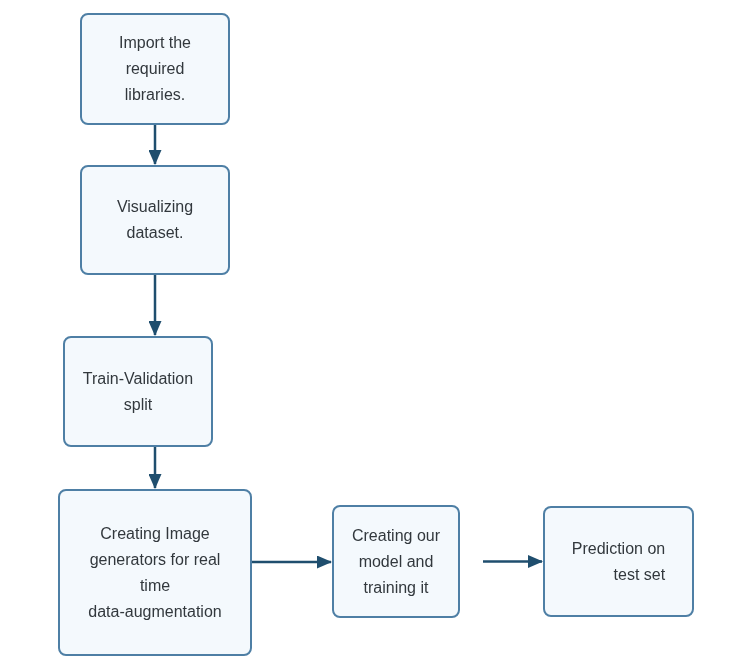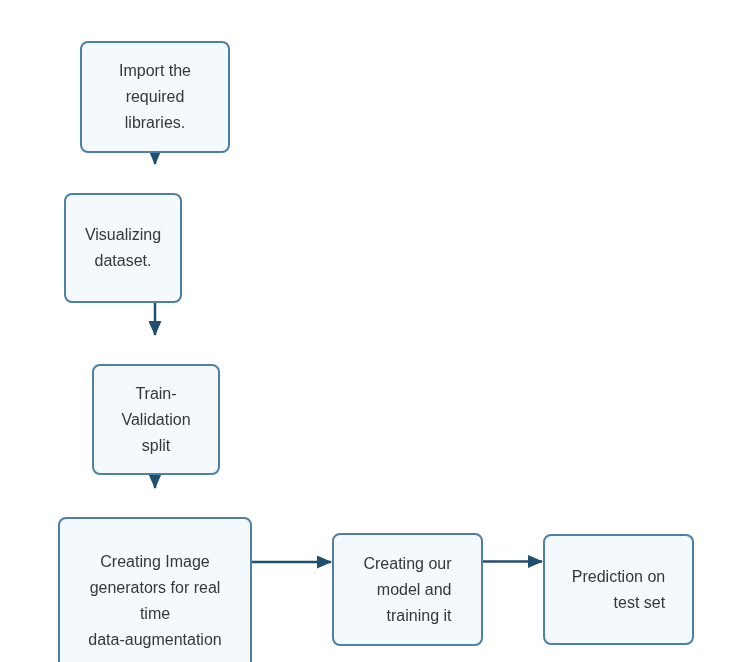--- a/index.html
+++ b/index.html
@@ -35,28 +35,27 @@
     border: 2.5px solid var(--box-border);
     border-radius: 8px;
     display: flex;
     align-items: center;
     justify-content: center;
     text-align: center;
     color: var(--text);
     font-size: 16px;
     line-height: 26px;
     padding: 4px 8px;
-    margin-top: 28px;
   }
   .flow-node .label { white-space: pre-line; }
   .node-import    { left: 80px;  top: 13px;  width: 150px; height: 112px; }
-  .node-visualize { left: 64px;  top: 165px; width: 118px; height: 110px; }
-  .node-split     { left: 92px;  top: 336px; width: 128px; height: 111px; }
+  .node-visualize { left: 80px;  top: 165px; width: 150px; height: 110px; }
+  .node-split     { left: 63px;  top: 336px; width: 150px; height: 111px; }
   .node-augment   { left: 58px;  top: 489px; width: 194px; height: 167px; }
-  .node-model     { left: 332px; top: 505px; width: 151px; height: 113px; text-align: right; }
+  .node-model     { left: 332px; top: 505px; width: 128px; height: 113px; }
   .node-predict   { left: 543px; top: 506px; width: 151px; height: 111px; text-align: right; }
 </style>
 </head>
 <body>
 
 <div class="canvas">
 
   <svg class="edges-svg" width="746" height="662" viewBox="0 0 746 662" xmlns="http://www.w3.org/2000/svg">
       <defs>
         <marker id="arrowhead" markerUnits="userSpaceOnUse" markerWidth="15" markerHeight="13" refX="14" refY="6.5" orient="auto">

